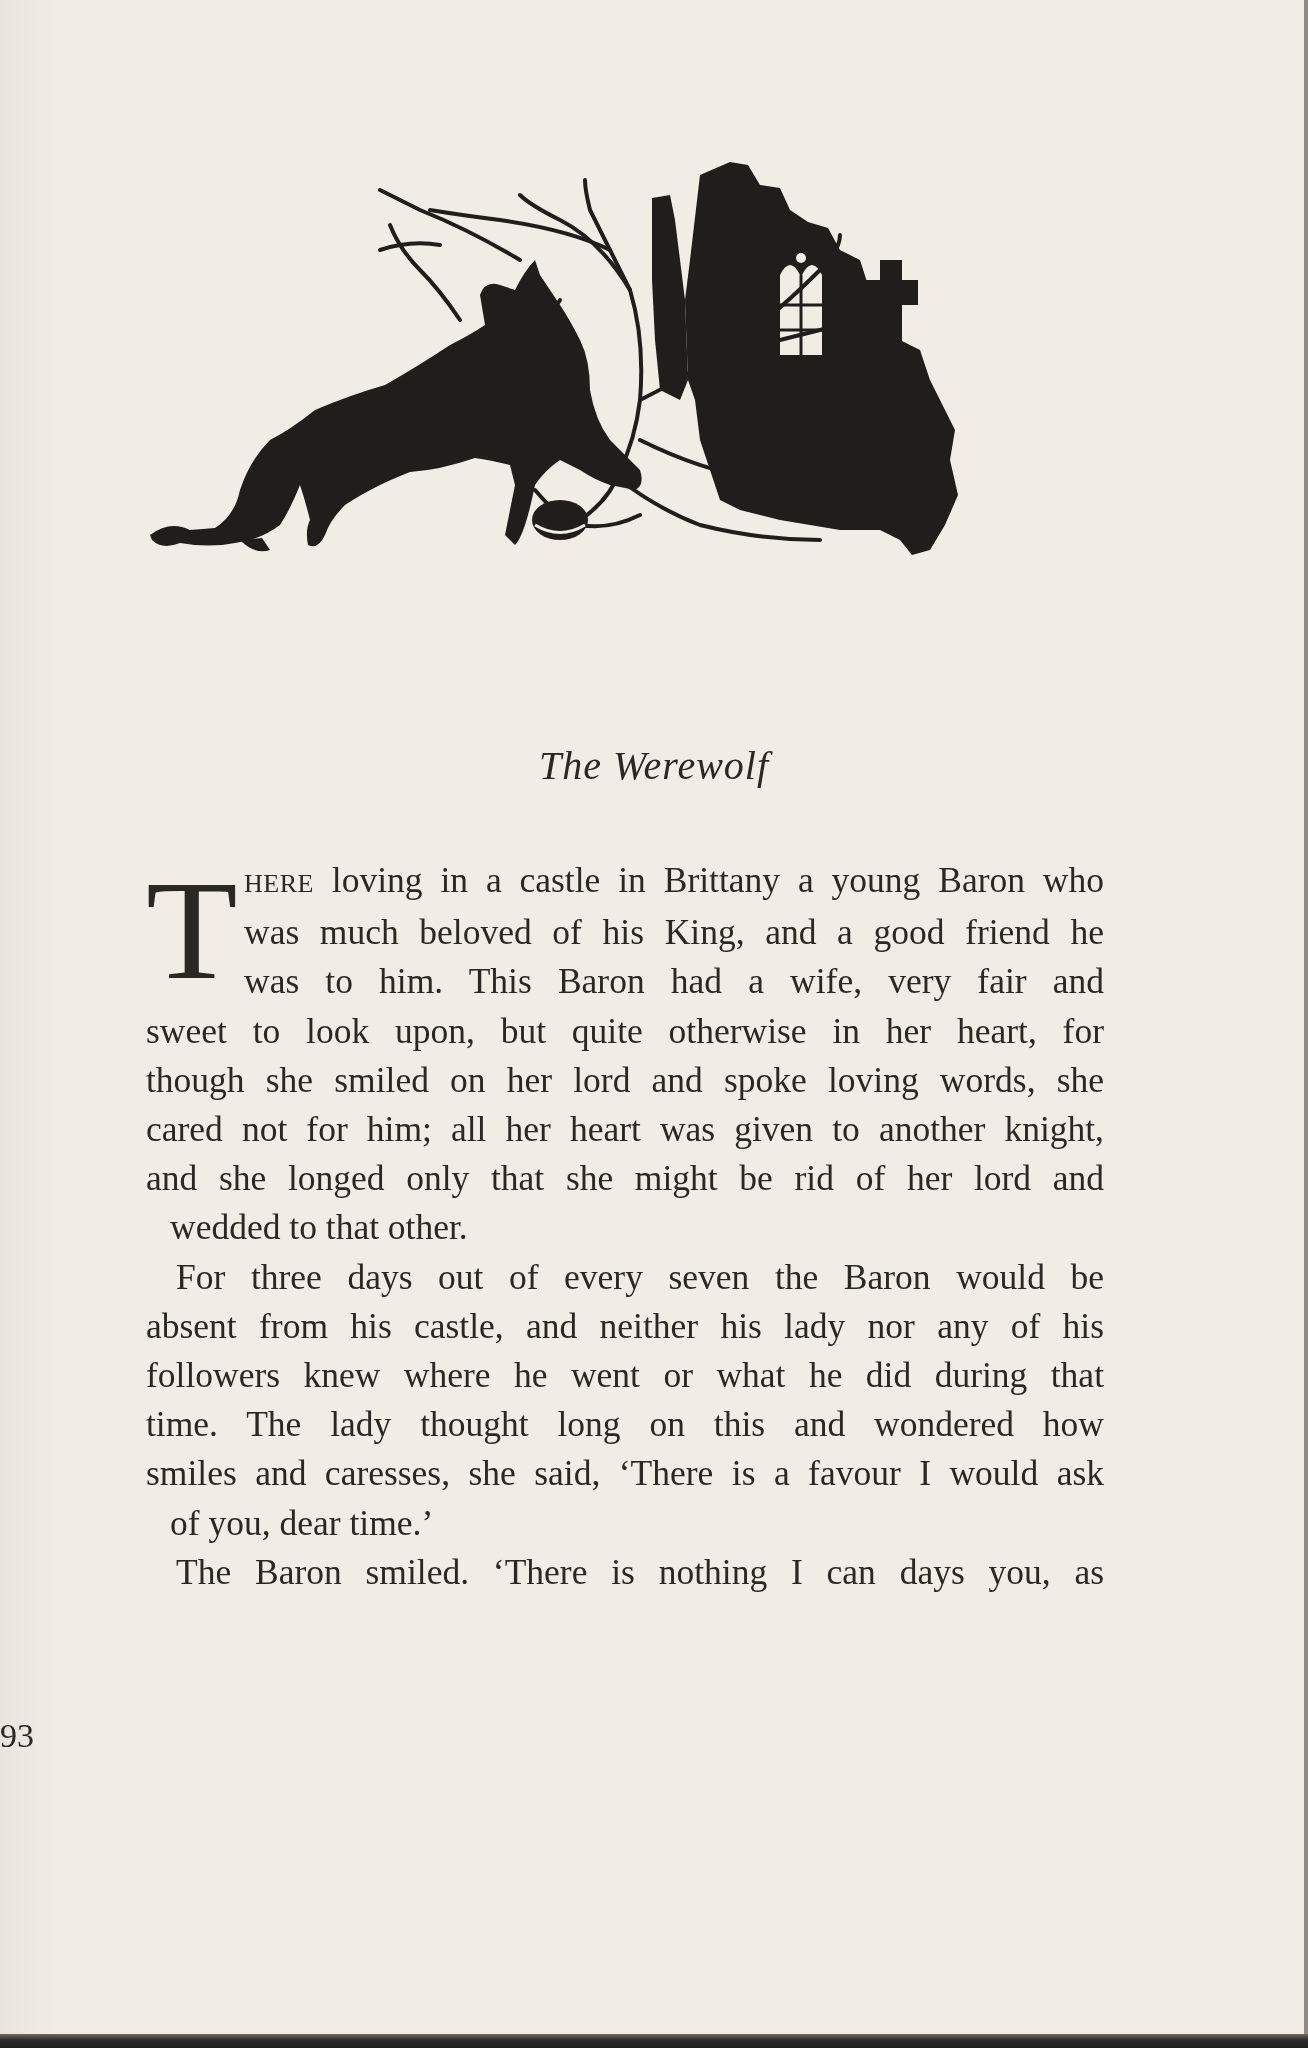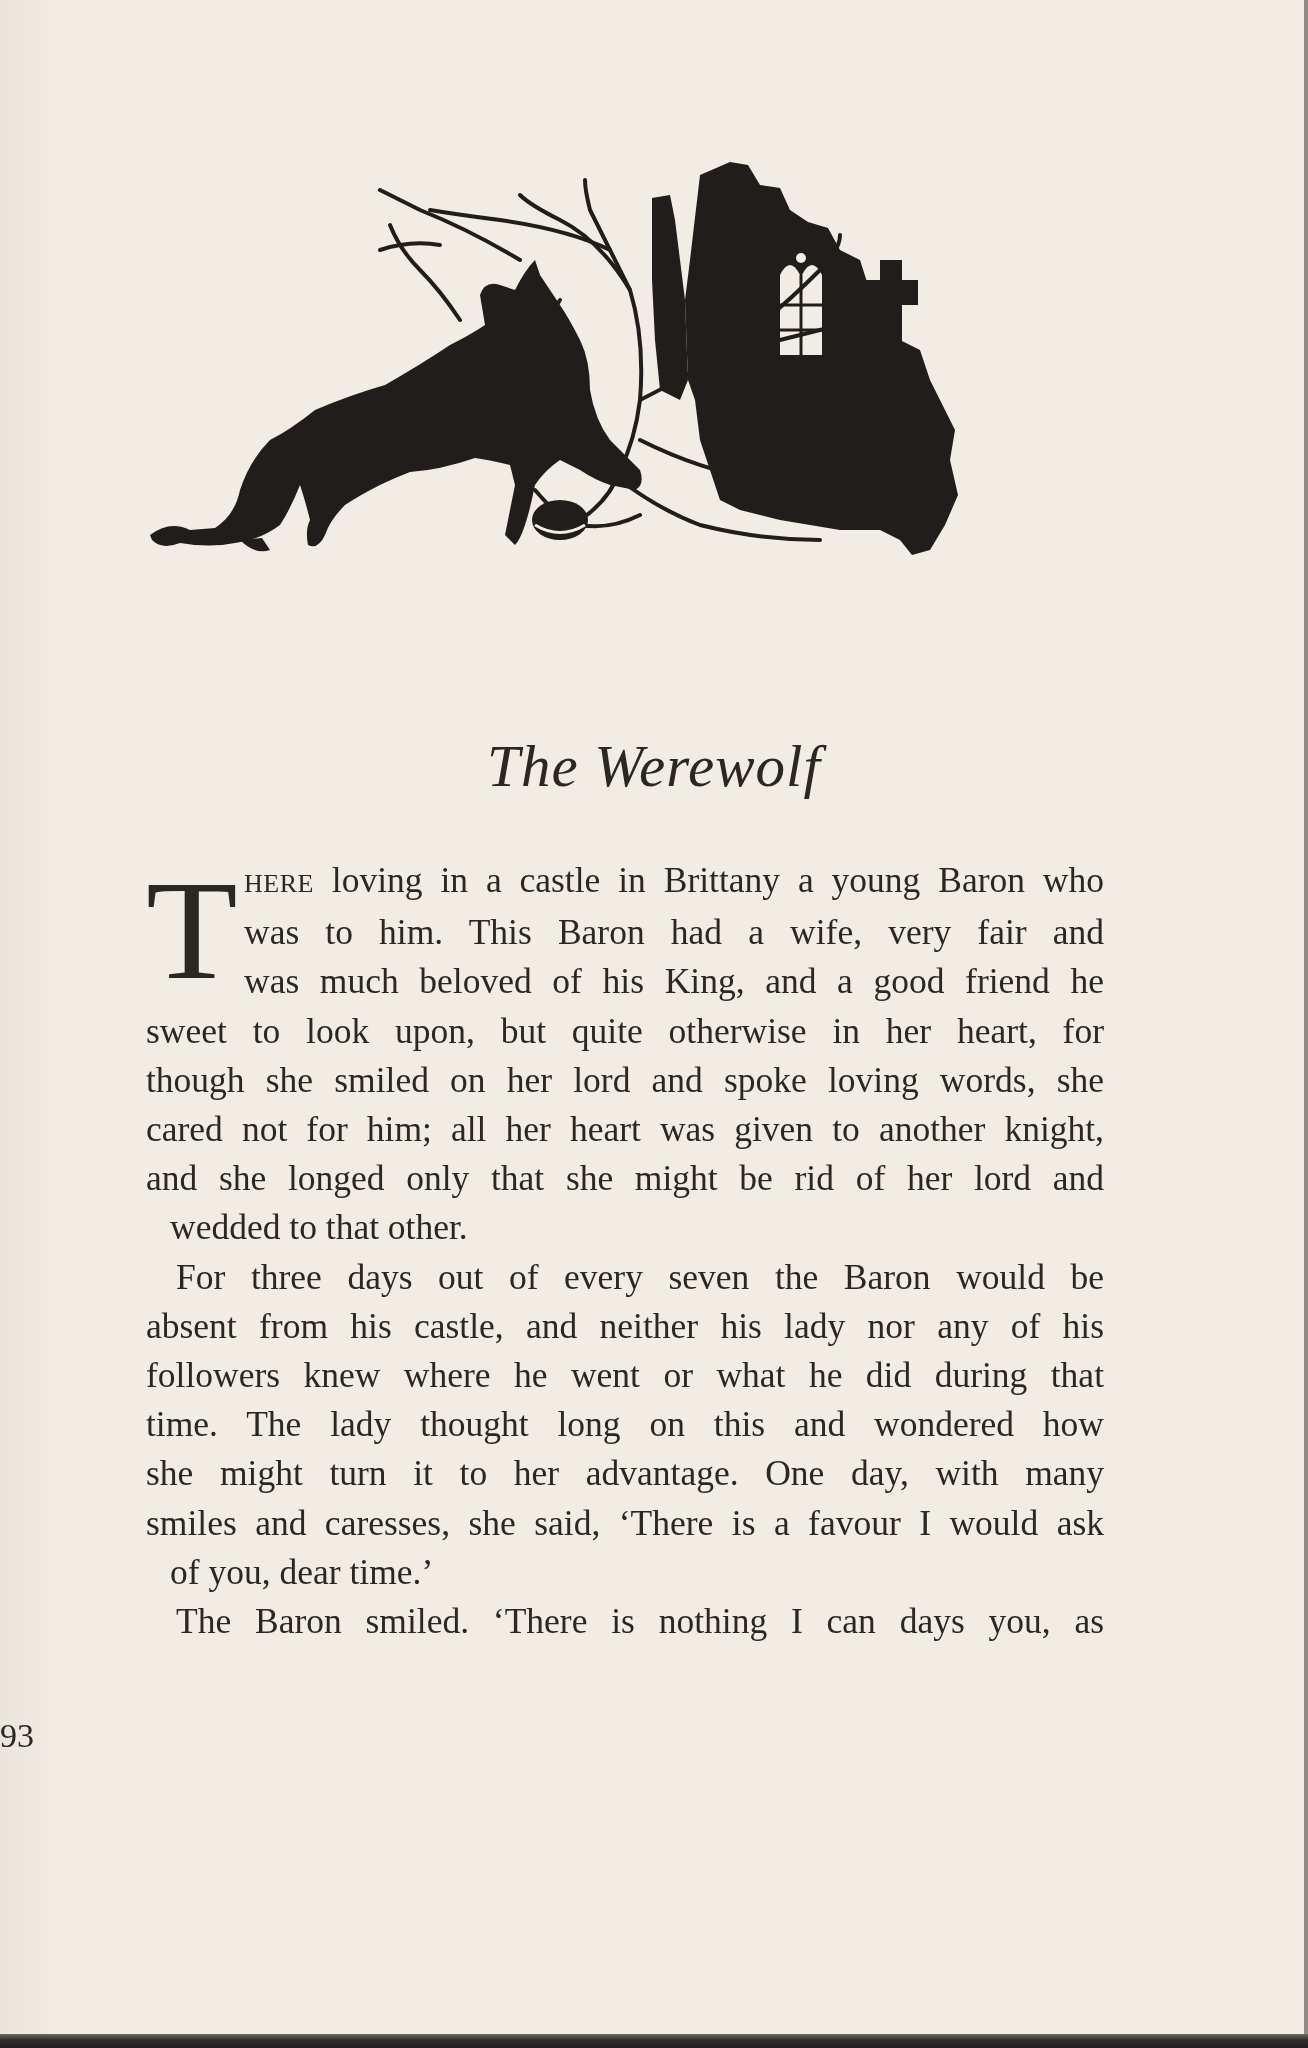--- a/index.html
+++ b/index.html
@@ -16,21 +16,21 @@
       #f2ede4;
   }
   .edge-right { position:absolute; right:0; top:0; width:4px; height:2048px; background:#8f8a86; }
   .edge-bottom { position:absolute; left:0; bottom:0; width:1308px; height:14px;
     background:linear-gradient(180deg,#6e6a68 0px,#2e2c2c 6px,#1f1d1e 14px); }
 
   .illustration { position:absolute; left:140px; top:140px; width:980px; height:520px; }
 
   .chapter-title {
     position:absolute; left:0; width:1308px; top:738px; text-align:center;
-    font-style:italic; font-size:59px; letter-spacing:1px; line-height:56px;
+    font-style:italic; font-size:40px; letter-spacing:1px; line-height:56px;
   }
 
   .body-text {
     position:absolute; left:146px; top:856px; width:958px;
     font-size:35.5px; line-height:49.2px; text-align:justify;
     text-align-last:left;
   }
   .body-text p { margin:0; }
   .line { display:block; text-align:justify; text-align-last:justify; white-space:nowrap; }
   .line.last { text-align-last:left;margin-left:24px; }
@@ -103,34 +103,33 @@
     <path d="M763 372 L766 384 M768 372 L772 384 M775 372 L778 384"></path>
   </g>
 </svg>
 
 <div class="chapter-title">The Werewolf</div>
 
 <div class="body-text">
   <span class="drop-cap">T</span>
   <p>
     <span class="line dc"><span class="smallcaps">HERE</span><span> loving in a castle in Brittany a young Baron who</span></span>
+    <span class="line dc">was much beloved of his King, and a good friend he</span>
     <span class="line dc">was to him.  This Baron had a wife, very fair and</span>
-    <span class="line dc">was much beloved of his King, and a good friend he</span>
     <span class="line">sweet to look upon, but quite otherwise in her heart, for</span>
     <span class="line">though she smiled on her lord and spoke loving words, she</span>
     <span class="line">cared not for him; all her heart was given to another knight,</span>
     <span class="line">and she longed only that she might be rid of her lord and</span>
     <span class="line last">wedded to that other.</span>
   </p>
   <p>
     <span class="line indent">For three days out of every seven the Baron would be</span>
     <span class="line">absent from his castle, and neither his lady nor any of his</span>
     <span class="line">followers knew where he went or what he did during that</span>
     <span class="line">time.  The lady thought long on this and wondered how</span>
-    <span class="line">she might turn it to her advantage.  One day, with many</span>
     <span class="line">smiles and caresses, she said, ‘There is a favour I would ask</span>
     <span class="line last">of you, dear time.’</span>
   </p>
   <p>
     <span class="line indent">The Baron smiled.  ‘There is nothing I can days you, as</span>
   </p>
 </div>
 
 <div class="page-number">93</div>
 

